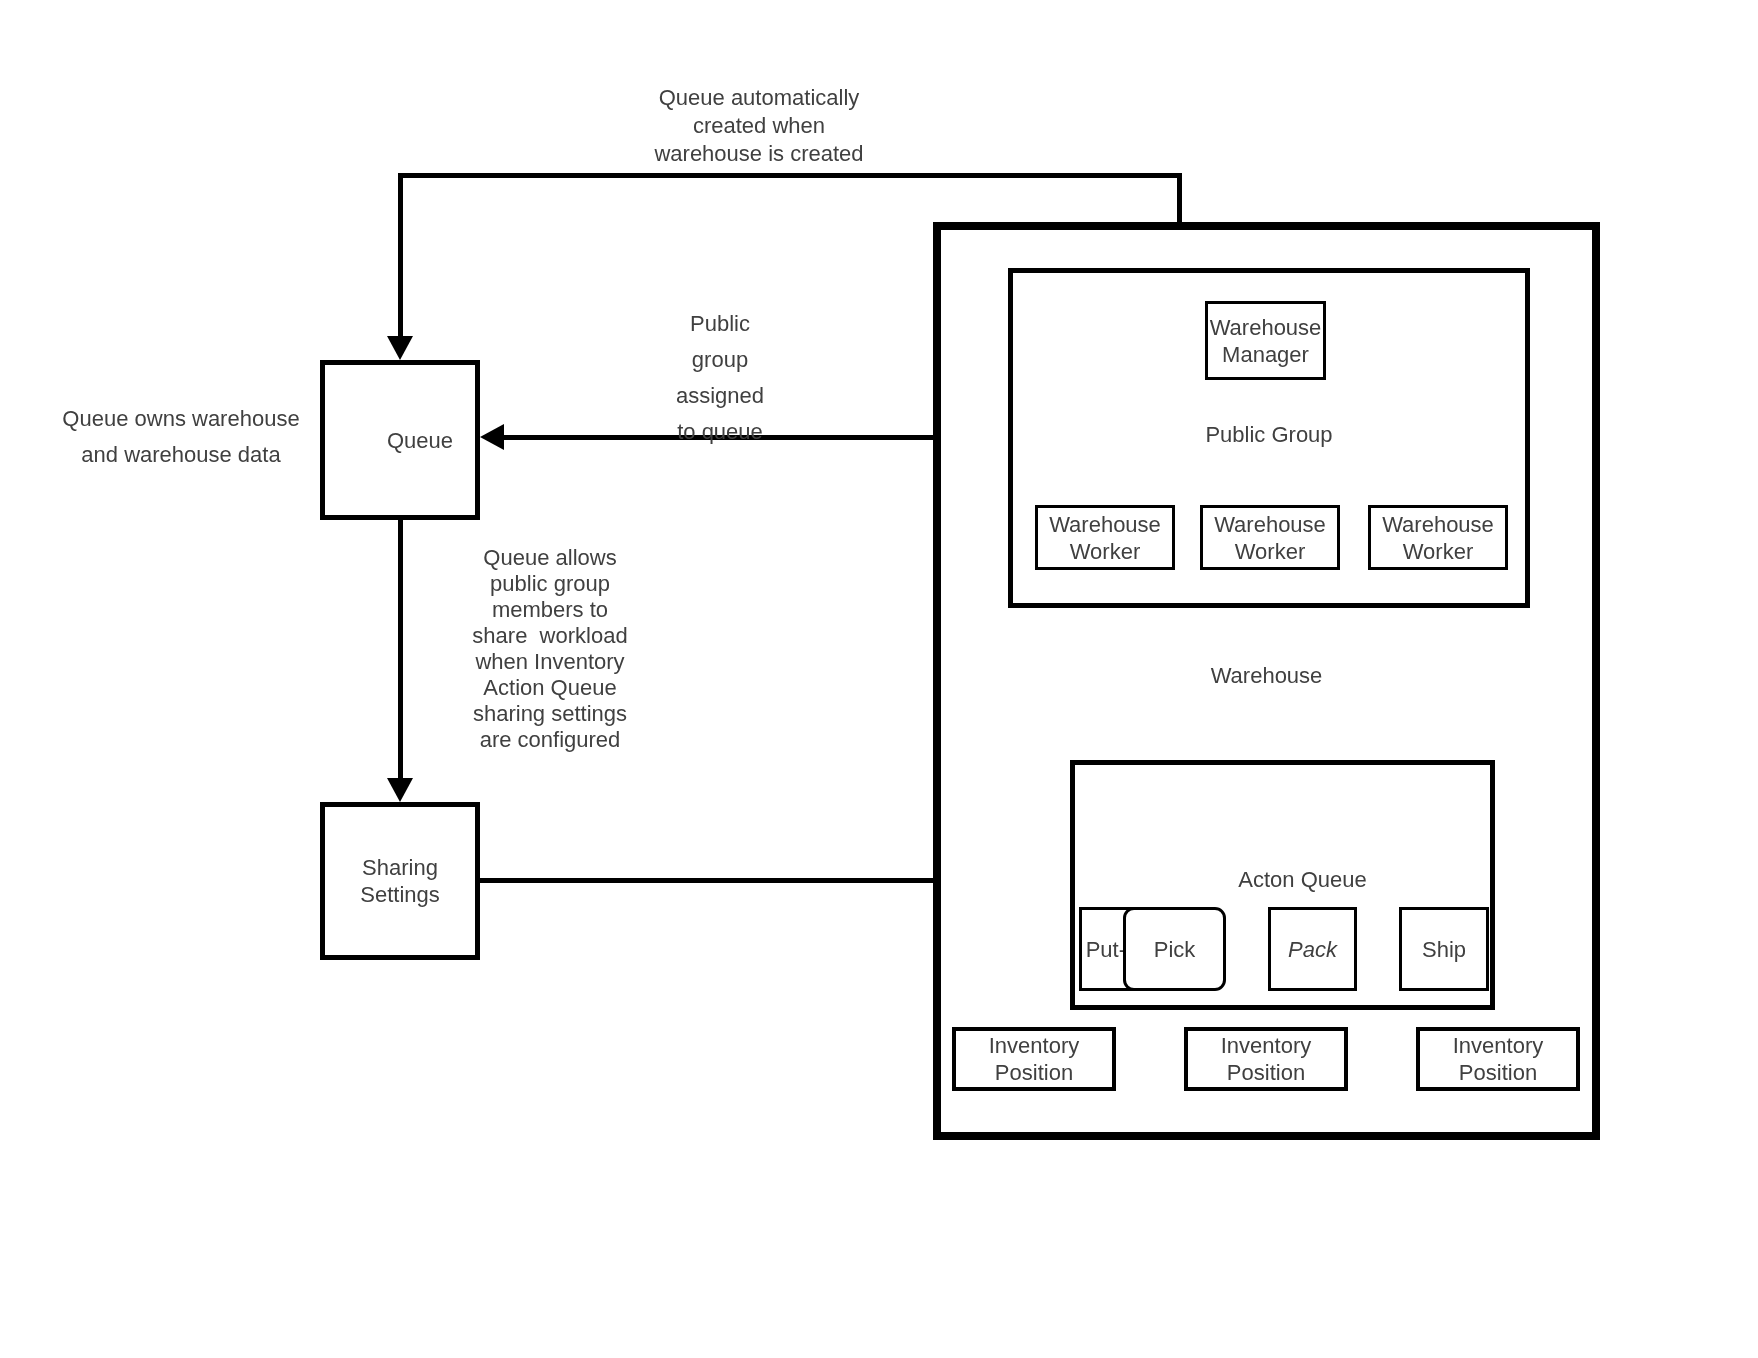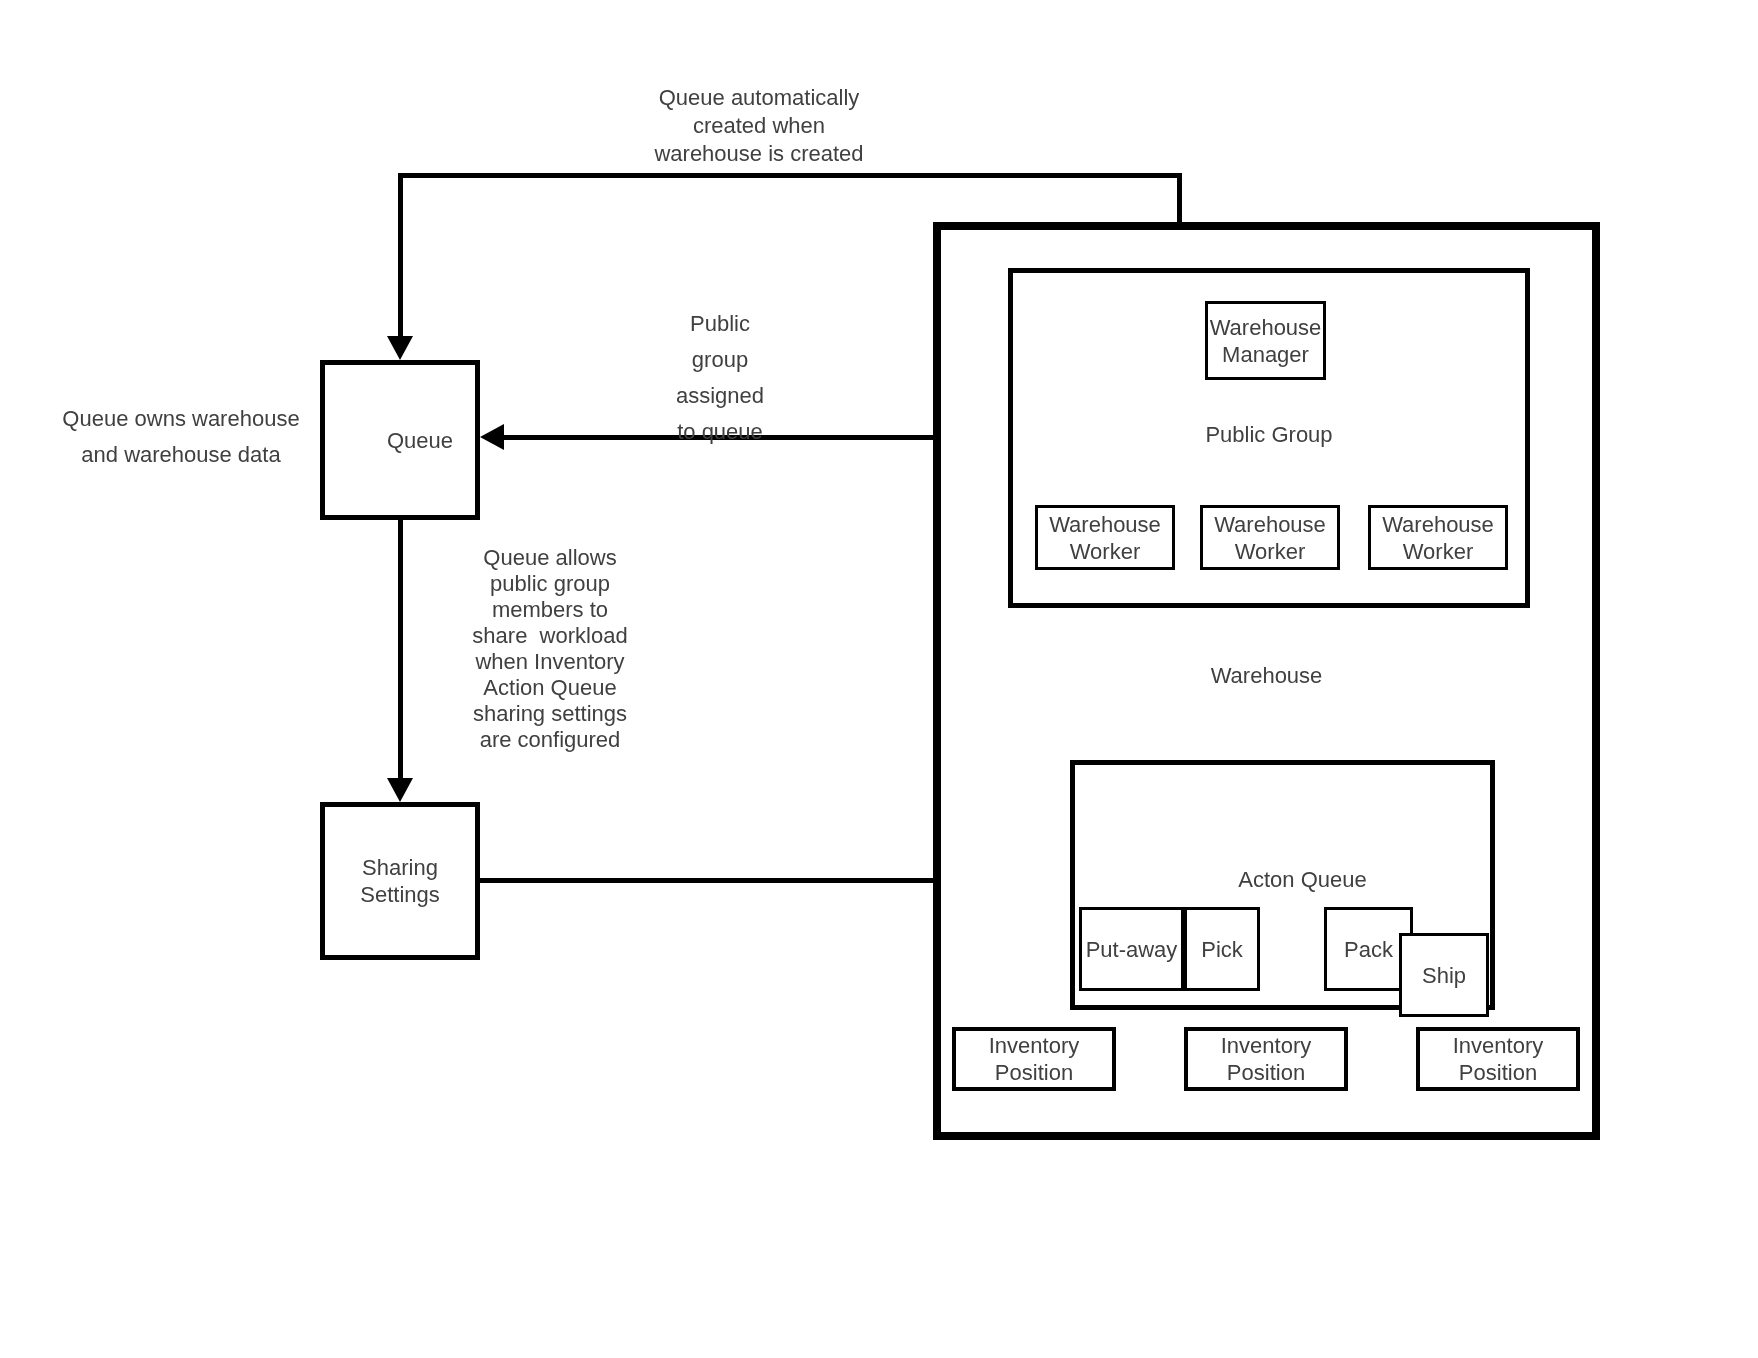--- a/index.html
+++ b/index.html
@@ -21,23 +21,23 @@
   #warehouse-box{left:933px;top:222px;width:667px;height:918px;border:8px solid #000;}
   #pg-box{left:1008px;top:268px;width:522px;height:340px;border:5px solid #000;}
   #acton-box{left:1070px;top:760px;width:425px;height:250px;border:5px solid #000;}
 
   
   #wm-box{left:1205px;top:301px;width:121px;height:79px;border:3px solid #000;}
   .ww{top:505px;width:140px;height:65px;border:3px solid #000;}
   #ww1{left:1035px;} #ww2{left:1200px;} #ww3{left:1368px;}
   .action{top:907px;height:84px;border:3px solid #000;}
   #action-putaway{left:1079px;width:105px;}
-  #action-pick{left:1184px;width:76px;}
-  #action-pack{left:1324px;width:89px;}
-  #action-ship{left:1399px;width:90px;margin-top:26px;}
+  #action-pick{left:1123px;width:103px;border-radius:11px;}
+  #action-pack{left:1268px;width:89px;font-style:italic;}
+  #action-ship{left:1399px;width:90px;}
   .ip{top:1027px;width:164px;height:64px;border:4px solid #000;}
   #ip1{left:952px;} #ip2{left:1184px;} #ip3{left:1416px;}
   #queue-box{left:320px;top:360px;width:160px;height:160px;border:5px solid #000;padding-left:40px;}
   #sharing-box{left:320px;top:802px;width:160px;height:158px;border:5px solid #000;}
 
   
   #pg-label{left:1008px;top:421px;width:522px;}
   #warehouse-label{left:933px;top:662px;width:667px;}
   #acton-label{left:1070px;top:866px;width:425px;padding-left:20px;}
 

